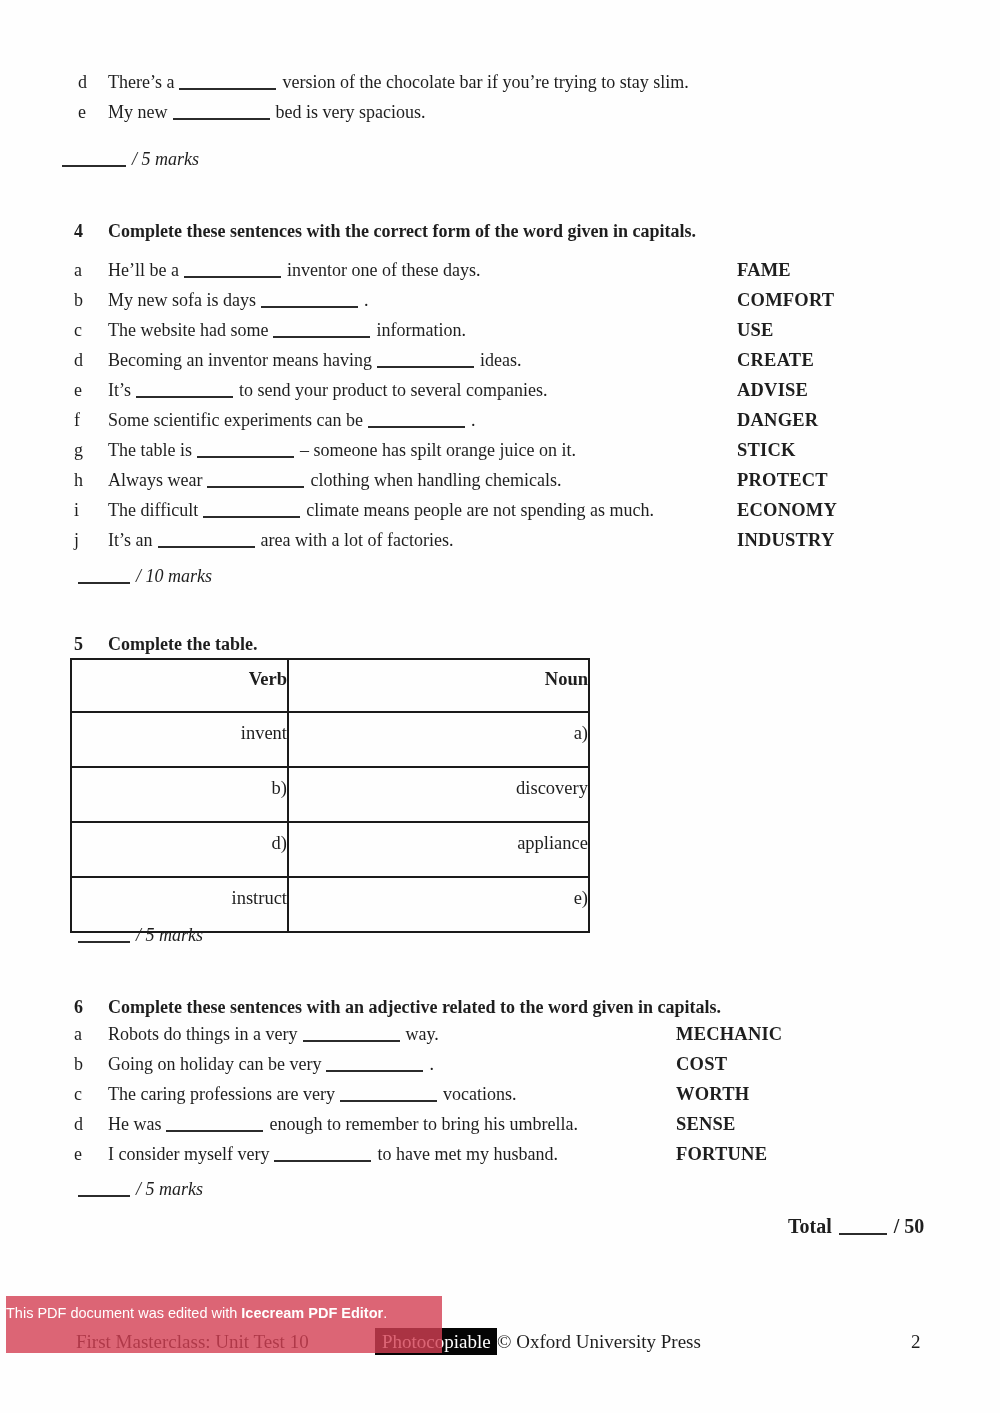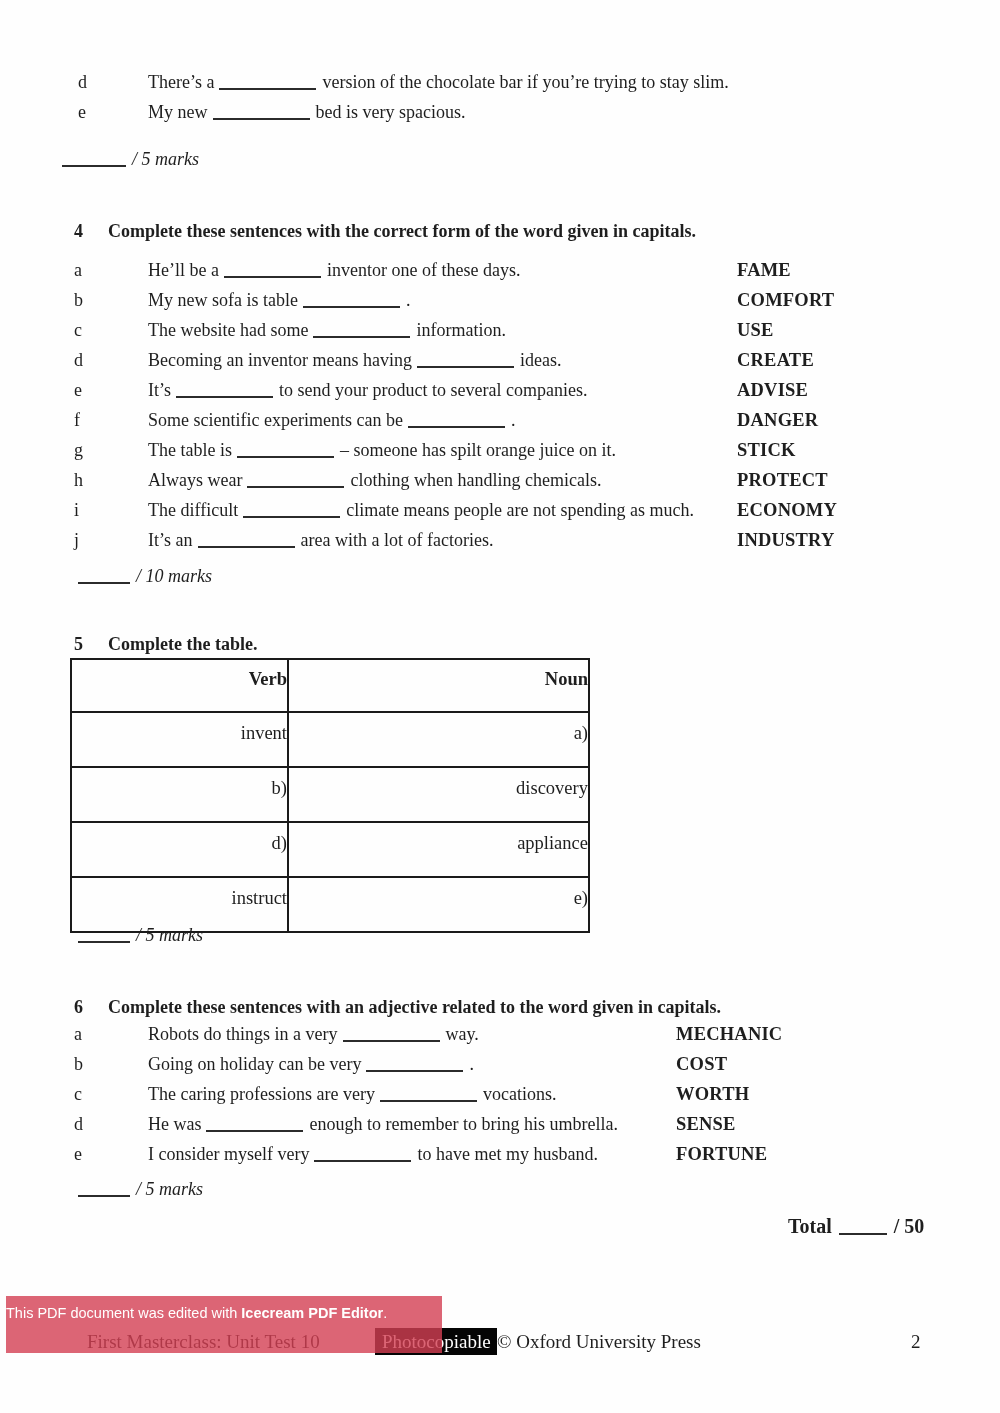--- a/index.html
+++ b/index.html
@@ -12,21 +12,21 @@
     color:#1e1e1e;
     overflow:hidden;
   }
   .abs{position:absolute;}
   
   .row{display:grid;height:30px;line-height:30px;white-space:nowrap;font-size:18px;}
   .intro-row{grid-template-columns:30px auto;}
   .ex4-row{grid-template-columns:34px 629px auto;}
   .ex6-row{grid-template-columns:34px 568px auto;}
   .letter{text-align:left;}
-  .sentence{white-space:nowrap;margin-left:40px;}
+  .sentence{white-space:nowrap;}
   .capital{font-weight:bold;font-size:18.5px;letter-spacing:.2px;}
   .blank{
     display:inline-block;width:97px;height:12px;
     border-bottom:2px solid #2b2b2b;
     margin:0 6px 0 5px;
     transform:translateY(2px);
   }
   .blank-sm{width:52px;margin:0 6px 0 0;}
   .blank-intro{width:64px;margin:0 6px 0 0;}
   .blank-total{width:48px;margin:0 7px;}
@@ -95,21 +95,21 @@
   </div>
 
   <div class="abs" style="left:74px;top:255px;">
     <div class="row ex4-row">
       <span class="letter">a</span>
       <span class="sentence"><span>He’ll be a</span><span class="blank"></span><span>inventor one of these days.</span></span>
       <span class="capital">FAME</span>
     </div>
     <div class="row ex4-row">
       <span class="letter">b</span>
-      <span class="sentence"><span>My new sofa is table</span><span class="blank"></span><span>.</span></span>
+      <span class="sentence"><span>My new sofa is days</span><span class="blank"></span><span>.</span></span>
       <span class="capital">COMFORT</span>
     </div>
     <div class="row ex4-row">
       <span class="letter">c</span>
       <span class="sentence"><span>The website had some</span><span class="blank"></span><span>information.</span></span>
       <span class="capital">USE</span>
     </div>
     <div class="row ex4-row">
       <span class="letter">d</span>
       <span class="sentence"><span>Becoming an inventor means having</span><span class="blank"></span><span>ideas.</span></span>
@@ -226,21 +226,21 @@
 
   <div class="abs marks" style="left:78px;top:1174px;">
     <span class="blank blank-sm"></span><span>/ 5 marks</span>
   </div>
 
   <div class="abs total-line" style="left:788px;top:1212px;">
     <span>Total</span><span class="blank blank-total"></span><span>/ 50</span>
   </div>
 
   <div class="abs footer">
-    <span style="left:87px;">First Masterclass: Unit Test 10</span>
+    <span style="left:76px;">First Masterclass: Unit Test 10</span>
     <span class="badge" style="left:375px;">Photocopiable</span>
     <span style="left:497px;">© Oxford University Press</span>
     <span style="left:911px;">2</span>
   </div>
 
   <div class="abs watermark">
     <div><span>This PDF document was edited with </span><b>Icecream PDF Editor</b><span>.</span></div>
   </div>
 
 </div>

